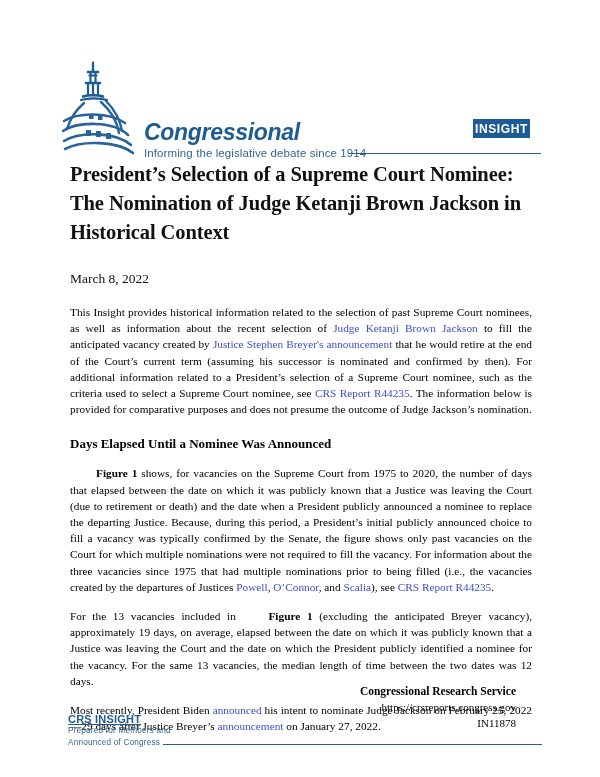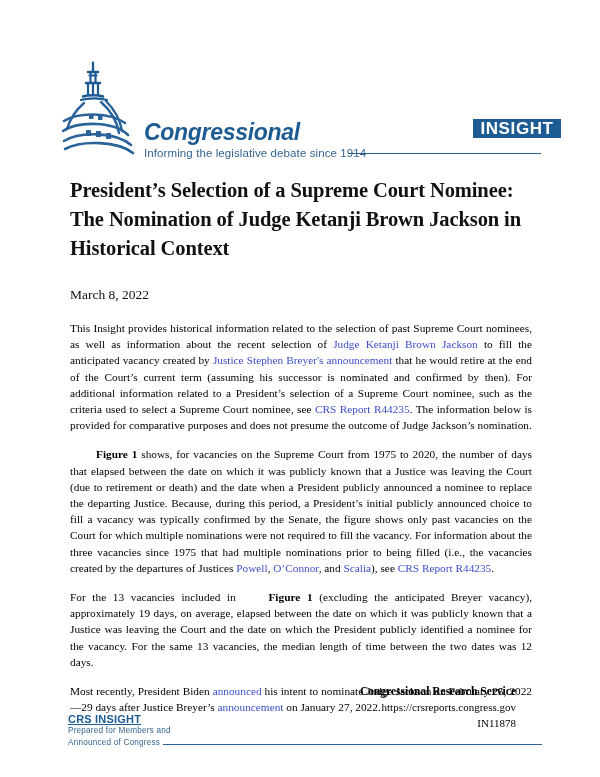--- a/index.html
+++ b/index.html
@@ -69,38 +69,38 @@
     left: 348px;
     top: 138px;
     width: 193px;
     height: 1px;
     background: #2b5f8e;
   }
   .insight-badge {
     position: absolute;
     left: 473px;
     top: 104px;
-    width: 88px;
+    width: 57px;
     height: 19px;
     background: #1d5c92;
     color: #ffffff;
     font-family: "Liberation Sans", sans-serif;
     font-weight: bold;
-    font-size: 17px;
+    font-size: 12px;
     letter-spacing: 0.6px;
     display: flex;
     align-items: center;
     justify-content: center;
   }
 
   
   .content {
     position: absolute;
     left: 70px;
-    top: 176px;
+    top: 160px;
     width: 462px;
   }
   .doc-title {
     font-family: "Liberation Serif", serif;
     font-weight: bold;
     font-size: 20.5px;
     line-height: 29px;
     letter-spacing: -0.1px;
     margin: 0 0 0 0;
     color: #111111;
@@ -253,20 +253,21 @@
   <div class="content">
 
     <h1 class="doc-title">President’s Selection of a Supreme Court Nominee: The Nomination of Judge Ketanji Brown Jackson in Historical Context</h1>
 
     <div class="doc-date">March 8, 2022</div>
 
     <p class="body-text first">
       <span>This Insight provides historical information related to the selection of past Supreme Court nominees, as well as information about the recent selection of </span><a class="lnk" href="#">Judge Ketanji Brown Jackson</a><span> to fill the anticipated vacancy created by </span><a class="lnk" href="#">Justice Stephen Breyer's announcement</a><span> that he would retire at the end of the Court’s current term (assuming his successor is nominated and confirmed by then). For additional information related to a President’s selection of a Supreme Court nominee, such as the criteria used to select a Supreme Court nominee, see </span><a class="lnk" href="#">CRS Report R44235</a><span>. The information below is provided for comparative purposes and does not presume the outcome of Judge Jackson’s nomination.</span>
     </p>
 
+    <h2 class="section-head">Days Elapsed Until a Nominee Was Announced</h2>
 
     <p class="body-text">
       <strong class="bold">Figure 1</strong><span> shows, for vacancies on the Supreme Court from 1975 to 2020, the number of days that elapsed between the date on which it was publicly known that a Justice was leaving the Court (due to retirement or death) and the date when a President publicly announced a nominee to replace the departing Justice. Because, during this period, a President’s initial publicly announced choice to fill a vacancy was typically confirmed by the Senate, the figure shows only past vacancies on the Court for which multiple nominations were not required to fill the vacancy. For information about the three vacancies since 1975 that had multiple nominations prior to being filled (i.e., the vacancies created by the departures of Justices </span><a class="lnk" href="#">Powell</a><span>, </span><a class="lnk" href="#">O’Connor</a><span>, and </span><a class="lnk" href="#">Scalia</a><span>), see </span><a class="lnk" href="#">CRS Report R44235</a><span>.</span>
     </p>
 
     <p class="body-text">
       <span>For the 13 vacancies included in </span><strong class="bold">Figure 1</strong><span> (excluding the anticipated Breyer vacancy), approximately 19 days, on average, elapsed between the date on which it was publicly known that a Justice was leaving the Court and the date on which the President publicly identified a nominee for the vacancy. For the same 13 vacancies, the median length of time between the two dates was 12 days.</span>
     </p>
 
     <p class="body-text">

